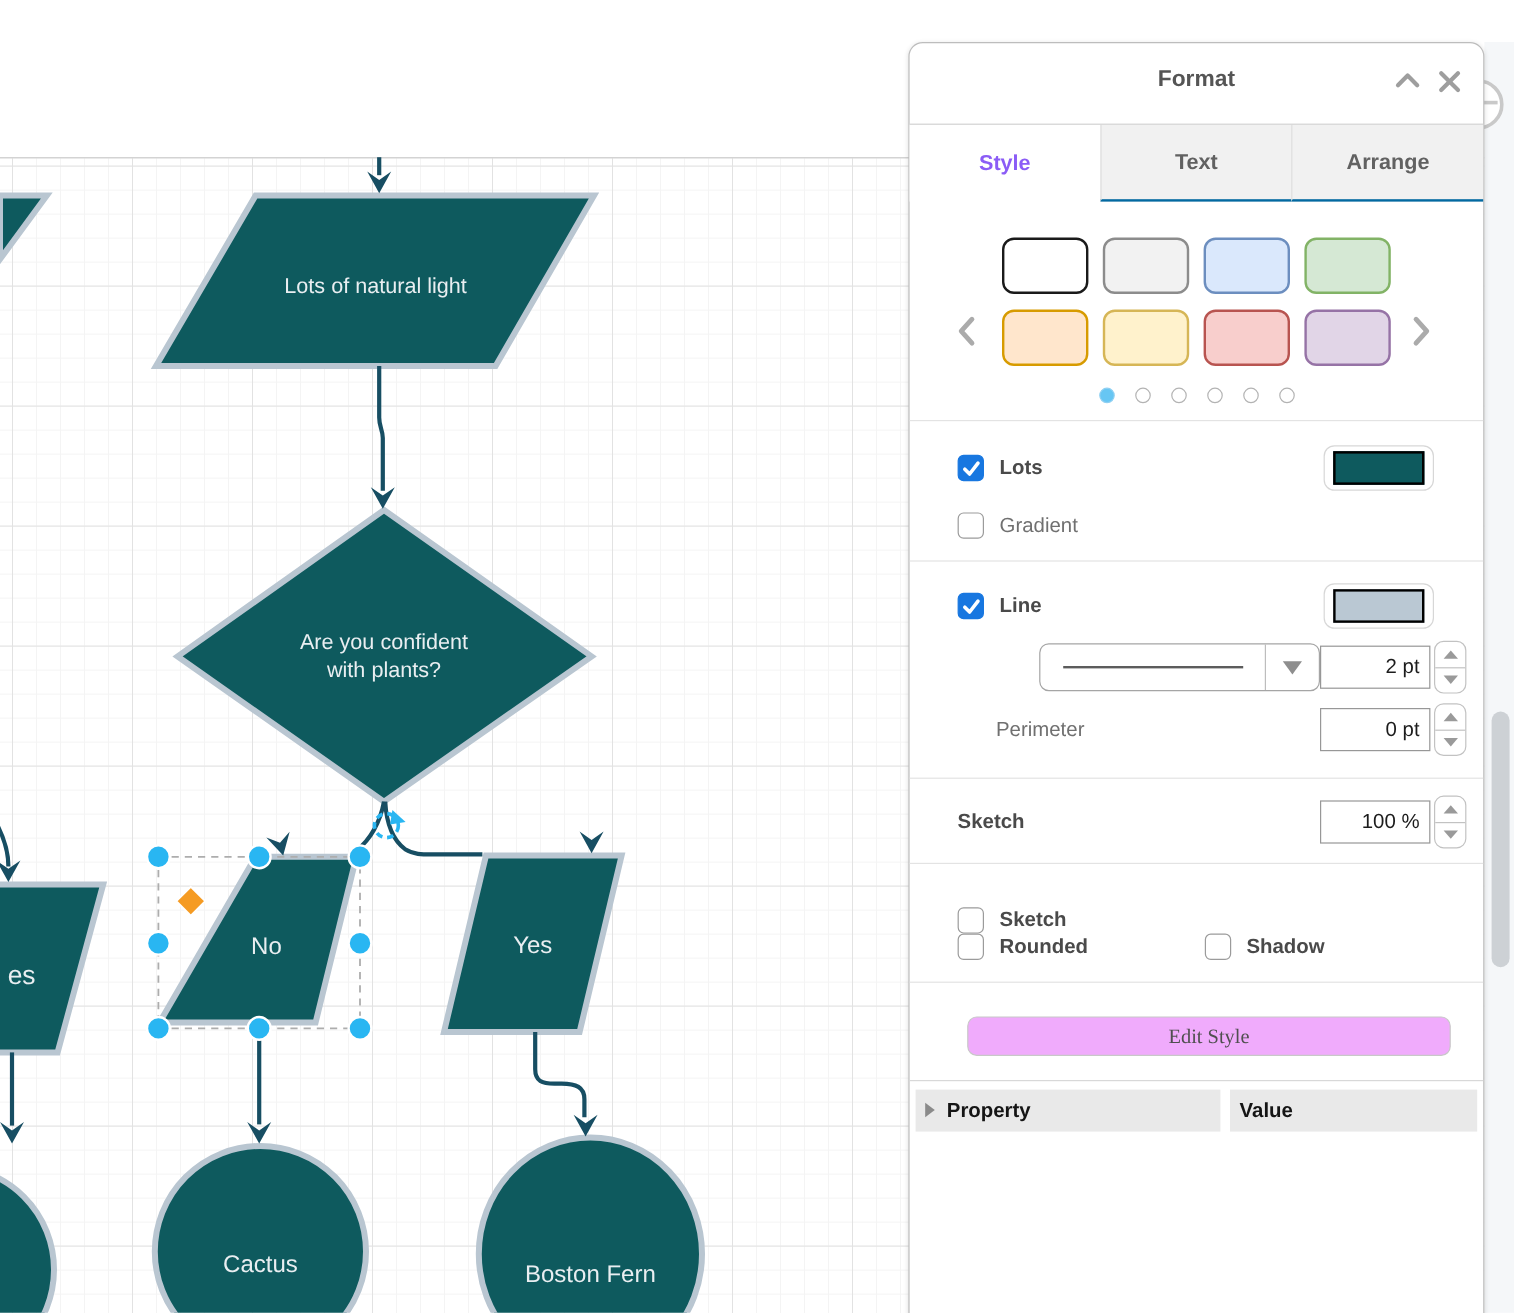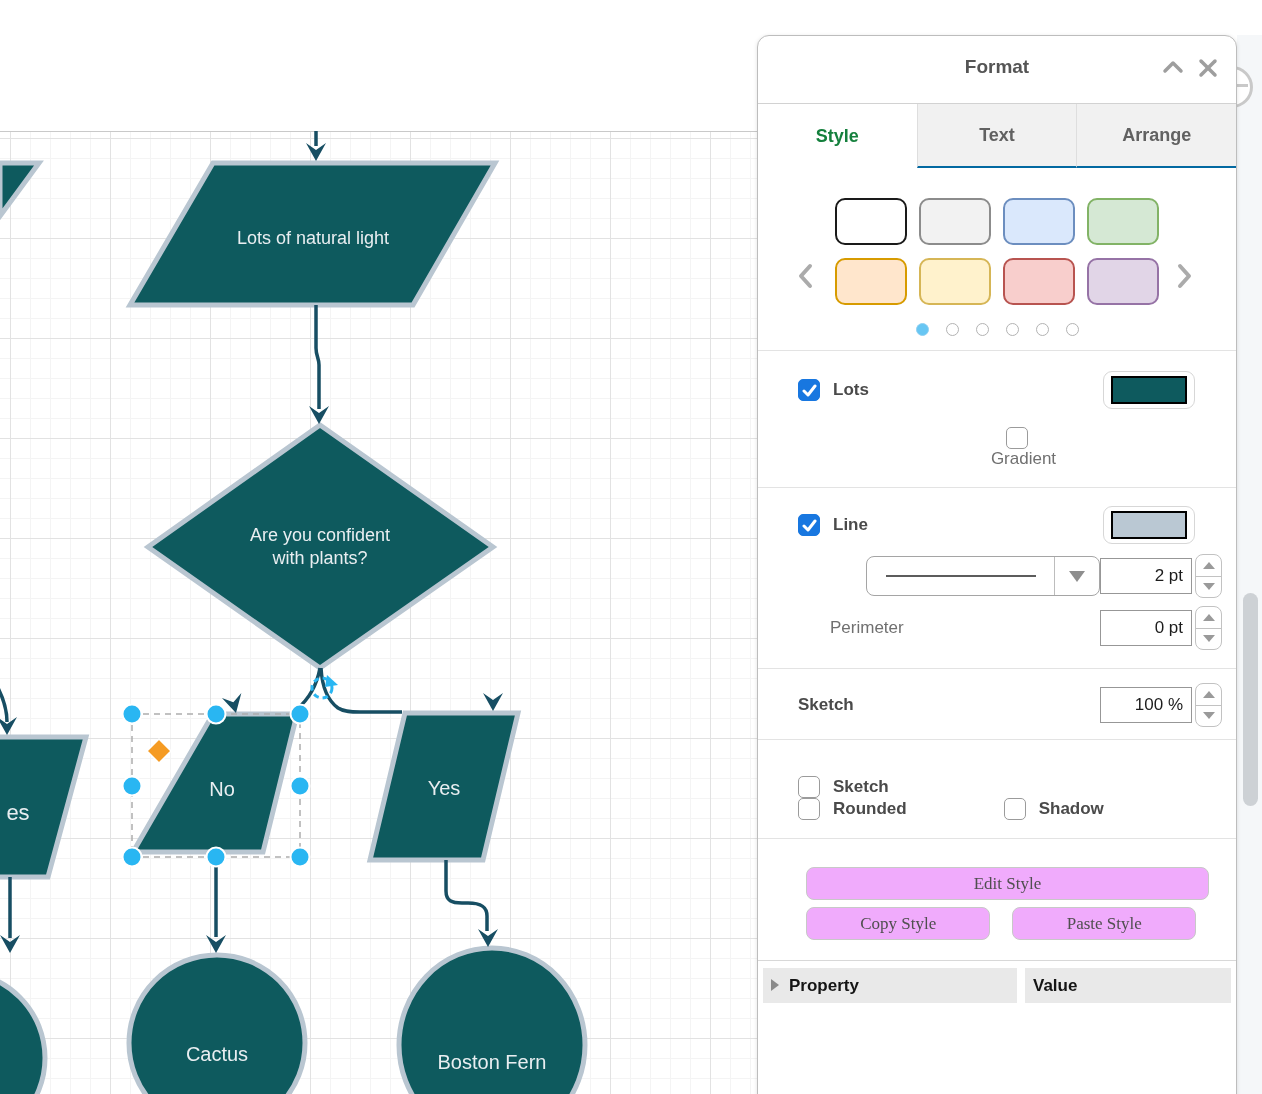--- a/index.html
+++ b/index.html
@@ -38,21 +38,21 @@
   .panel-title{position:relative;height:67px;border-bottom:1px solid #d2d2d2;}
   .panel-title .t{position:absolute;left:0;right:0;top:20px;text-align:center;
     font-size:19px;font-weight:bold;color:#555;}
   .title-icons{position:absolute;right:18px;top:22px;display:flex;gap:14px;}
   .title-icons svg{display:block;}
   .tabs{display:flex;height:64px;}
   .tab{flex:1;display:flex;align-items:center;justify-content:center;
     font-size:18px;font-weight:bold;color:#616161;background:#f1f1f1;
     border-bottom:2px solid #0369a1;border-left:1px solid #dedede;cursor:default;}
   .tab:first-child{border-left:none;}
-  .tab.active{background:#fff;border-bottom:none;color:#15803d;}
+  .tab.active{background:#fff;border-bottom:none;color:#8b5cf6;}
   .section{border-bottom:1px solid #e3e3e3;position:relative;}
   
   .swatch-section{padding:30px 0 14px 0;}
   .swatch-grid{width:324px;margin:0 auto;display:grid;
     grid-template-columns:repeat(4,72px);grid-auto-rows:47px;gap:13px 12px;}
   .swatch{border:2px solid #000;border-radius:10px;box-sizing:border-box;background:#fff;}
   .car-arrow{position:absolute;top:95px;width:18px;height:26px;}
   .car-arrow.left{left:38px;} .car-arrow.right{right:42px;}
   .dots{display:flex;justify-content:center;gap:17px;margin-top:18px;}
   .dot{width:13px;height:13px;border-radius:50%;border:1.5px solid #b3b3b3;
@@ -243,21 +243,21 @@
       <div class="cb checked">
         <svg width="15" height="13">
             <polyline points="2,7 6,11 13,2" fill="none" stroke="#fff" stroke-width="3" stroke-linecap="round" stroke-linejoin="round"></polyline>
           </svg>
       </div>
       <span class="lbl">Lots</span>
       <div class="swatch-btn">
         <div class="mini-swatch" style="background: rgb(14, 90, 94);"></div>
       </div>
     </div>
-    <div class="row" style="margin-top:18px;flex-direction:column;">
+    <div class="row" style="margin-top:18px;">
       <div class="cb"></div>
       <span class="lbl plain">Gradient</span>
     </div>
   </div>
 
   <div class="section" style="padding:18px 0 18px 40px;">
     <div class="row">
       <div class="cb checked">
         <svg width="15" height="13">
             <polyline points="2,7 6,11 13,2" fill="none" stroke="#fff" stroke-width="3" stroke-linecap="round" stroke-linejoin="round"></polyline>
@@ -330,24 +330,20 @@
     <div class="row">
       <div class="cb"></div>
       <span class="lbl">Rounded</span>
       <div class="cb" style="margin-left:97px;"></div>
       <span class="lbl">Shadow</span>
     </div>
   </div>
 
   <div style="padding:28px 40px 0 36px;">
     <button class="btn" style="width:403px;">Edit Style</button>
-    <div style="display:flex;gap:10px;margin-top:7px;">
-      <button class="btn" style="width:197px;">Copy Style</button>
-      <button class="btn" style="width:196px;">Paste Style</button>
-    </div>
   </div>
 
   <div class="prop-header">
     <div class="prop-cell property">
       <span class="expander"></span>
       <span>Property</span>
     </div>
     <div class="prop-cell value">
       <span>Value</span>
     </div>

